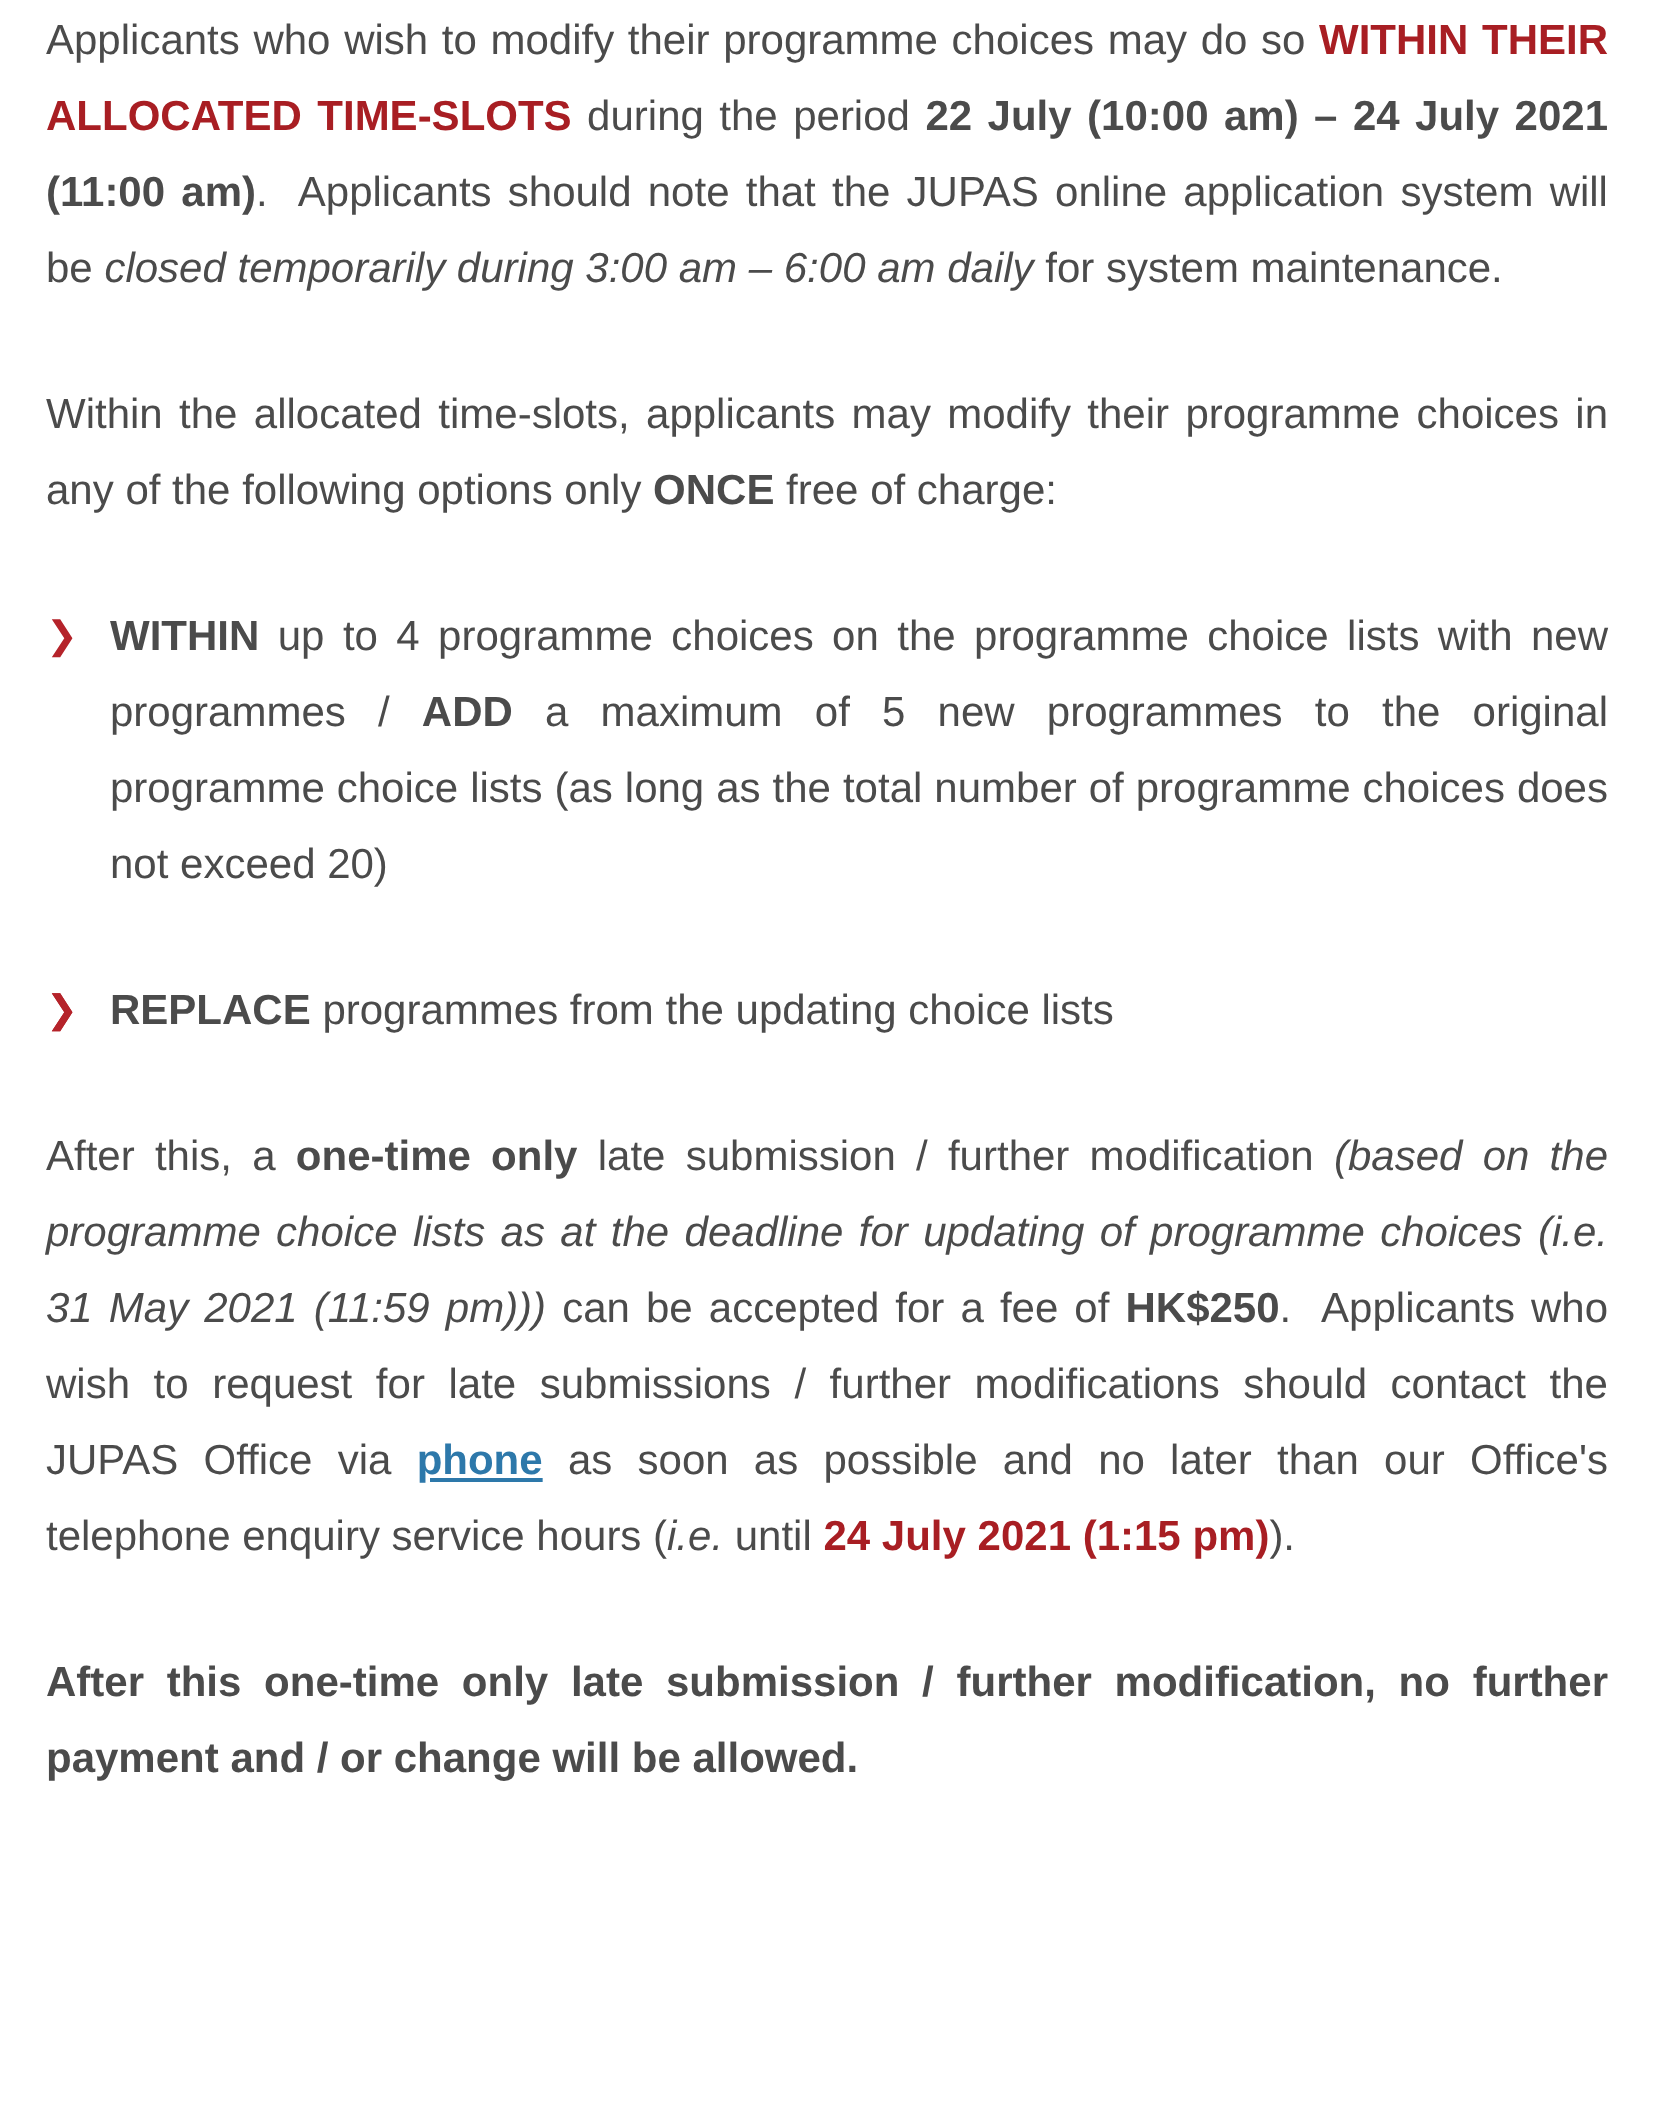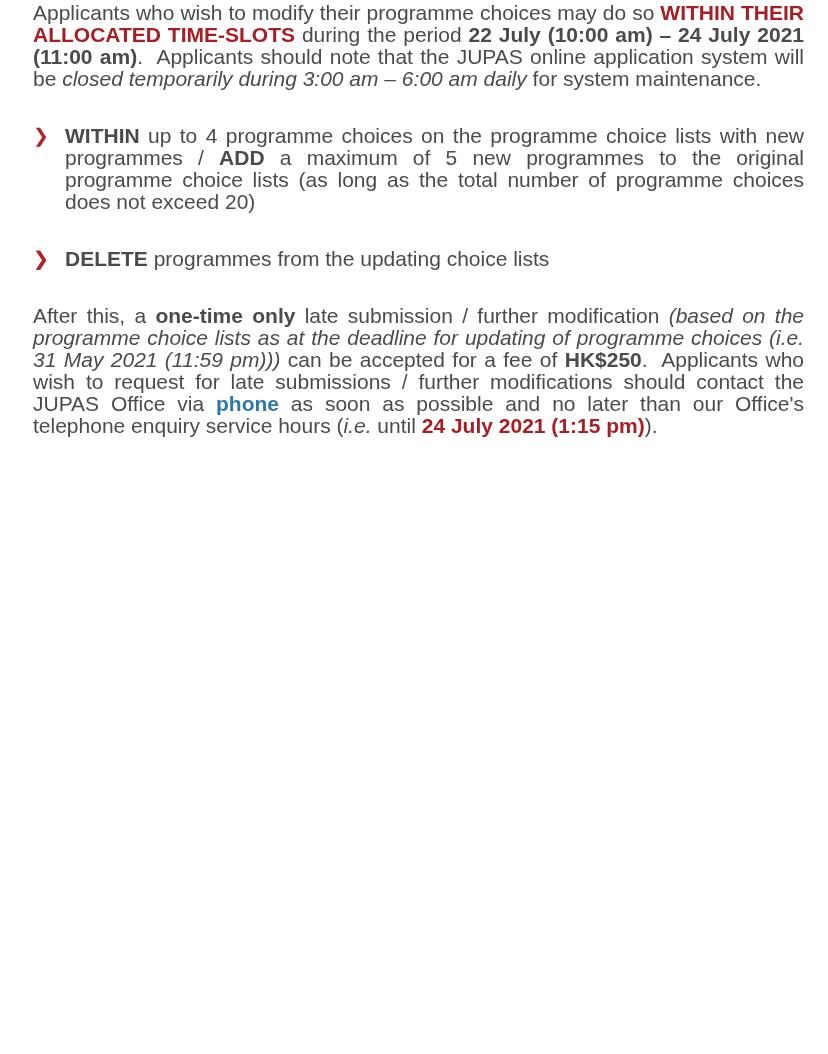--- a/index.html
+++ b/index.html
@@ -11,24 +11,24 @@
   *{box-sizing:border-box;}
   html,body{margin:0;padding:0;}
   body{
     width:828px;
     height:1054px;
     overflow:hidden;
     background:var(--bg);
     font-family:"Liberation Sans","DejaVu Sans",sans-serif;
   }
   .doc{
-    padding:2px 24px 0 33px;
+    padding:2px 24px 0 23px;
     color:var(--text);
     font-size:21px;
-    line-height:22px;
+    line-height:38px;
     text-align:justify;
   }
   .doc p{
     margin:0 0 35px 0;
   }
   ul.options{
     list-style:none;
     margin:0;
     padding:0;
   }
@@ -45,41 +45,44 @@
     font-weight:bold;
     font-size:19px;
   }
   .bold{font-weight:bold;}
   .red{color:var(--red);}
   .bold.red{color:var(--red);font-weight:bold;}
   .italic{font-style:italic;}
   .link{
     color:var(--link);
     font-weight:bold;
+    text-decoration:underline;
     cursor:pointer;
   }
 </style>
 </head>
 <body>
 
 <div class="doc">
 
   <p><span>Applicants who wish to modify their programme choices may do so </span><span class="bold red">WITHIN THEIR ALLOCATED TIME-SLOTS</span><span> during the period </span><span class="bold">22 July (10:00 am) – 24 July 2021 (11:00 am)</span><span>.&nbsp; Applicants should note that the JUPAS online application system will be </span><span class="italic">closed temporarily during 3:00 am – 6:00 am daily</span><span> for system maintenance.</span></p>
 
+  <p><span>Within the allocated time-slots, applicants may modify their programme choices in any of the following options only </span><span class="bold">ONCE</span><span> free of charge:</span></p>
 
   <ul class="options">
     <li>
       <span class="marker">❯</span>
       <span><span class="bold">WITHIN</span><span> up to 4 programme choices on the programme choice lists with new programmes / </span><span class="bold">ADD</span><span> a maximum of 5 new programmes to the original programme choice lists (as long as the total number of programme choices does not exceed 20)</span></span>
     </li>
     <li>
       <span class="marker">❯</span>
     </li>
     <li>
       <span class="marker">❯</span>
-      <span><span class="bold">DELETE</span><span> programmes from the updating choice lists</span></span>
+      <span><span class="bold">REPLACE</span><span> programmes from the updating choice lists</span></span>
     </li>
   </ul>
 
   <p><span>After this, a </span><span class="bold">one-time only</span><span> late submission / further modification </span><span class="italic">(based on the programme choice lists as at the deadline for updating of programme choices (i.e. 31 May 2021 (11:59 pm)))</span><span> can be accepted for a fee of </span><span class="bold">HK$250</span><span>.&nbsp; Applicants who wish to request for late submissions / further modifications should contact the JUPAS Office via </span><span class="link">phone</span><span> as soon as possible and no later than our Office's telephone enquiry service hours (</span><span class="italic">i.e.</span><span> until </span><span class="bold red">24 July 2021 (1:15 pm)</span><span>).</span></p>
 
+  <p><span class="bold">After this one-time only late submission / further modification, no further payment and / or change will be allowed.</span></p>
 
 </div>
 
 </body></html>

